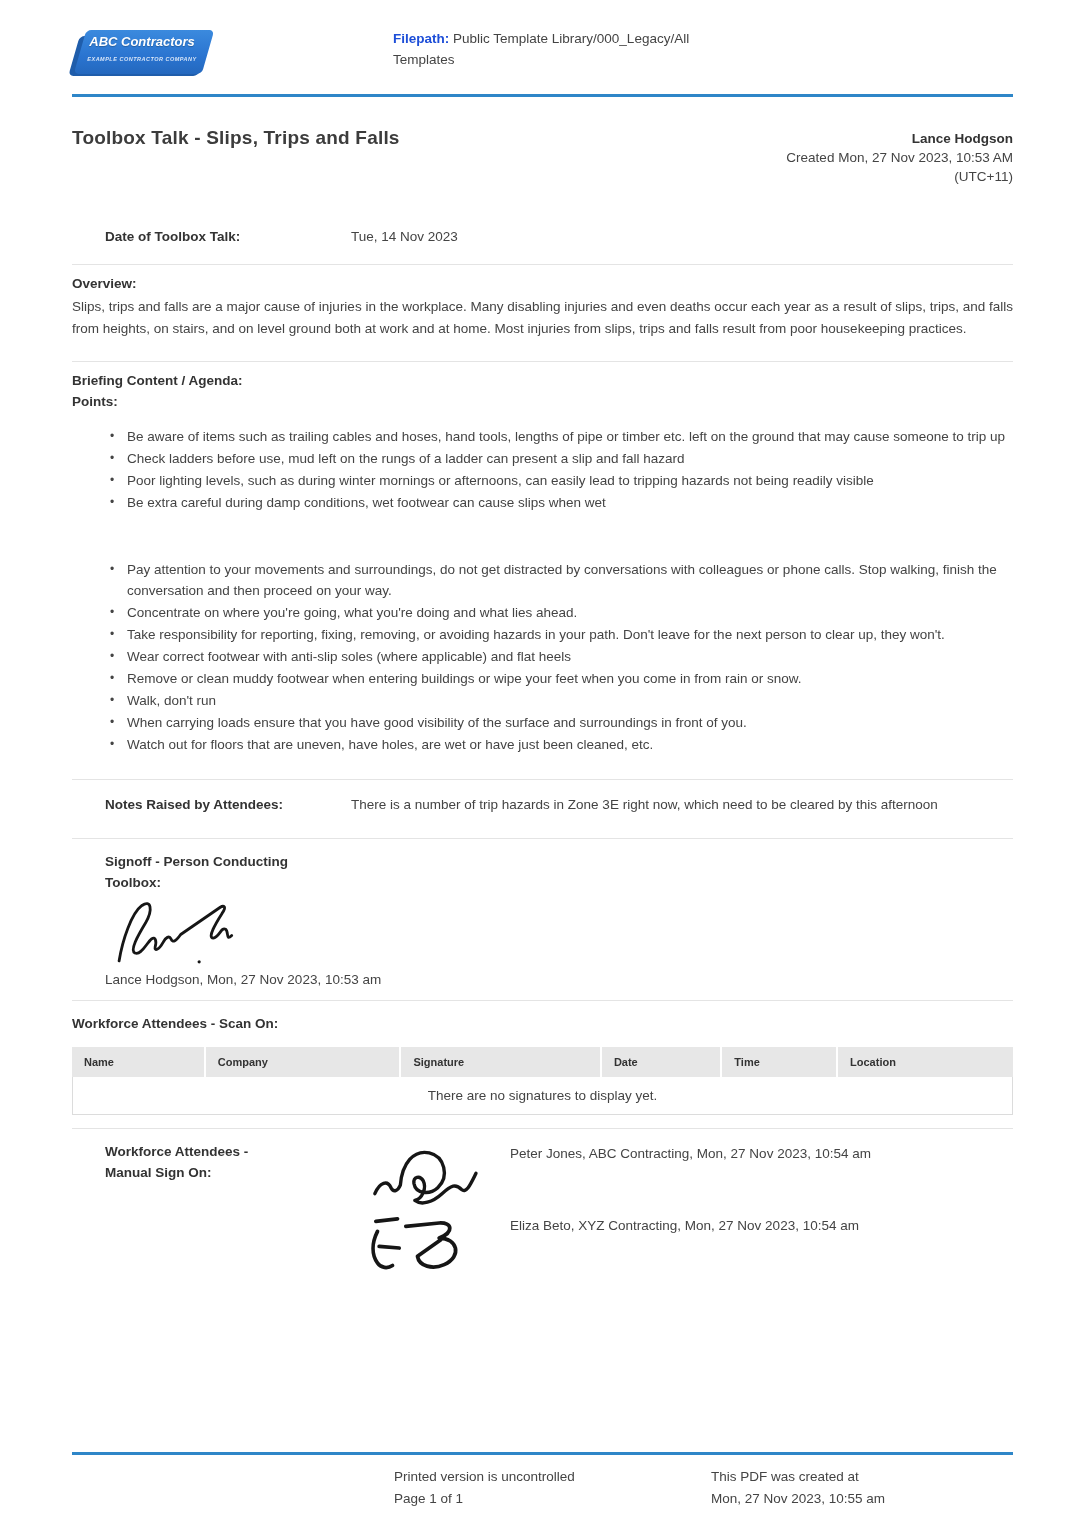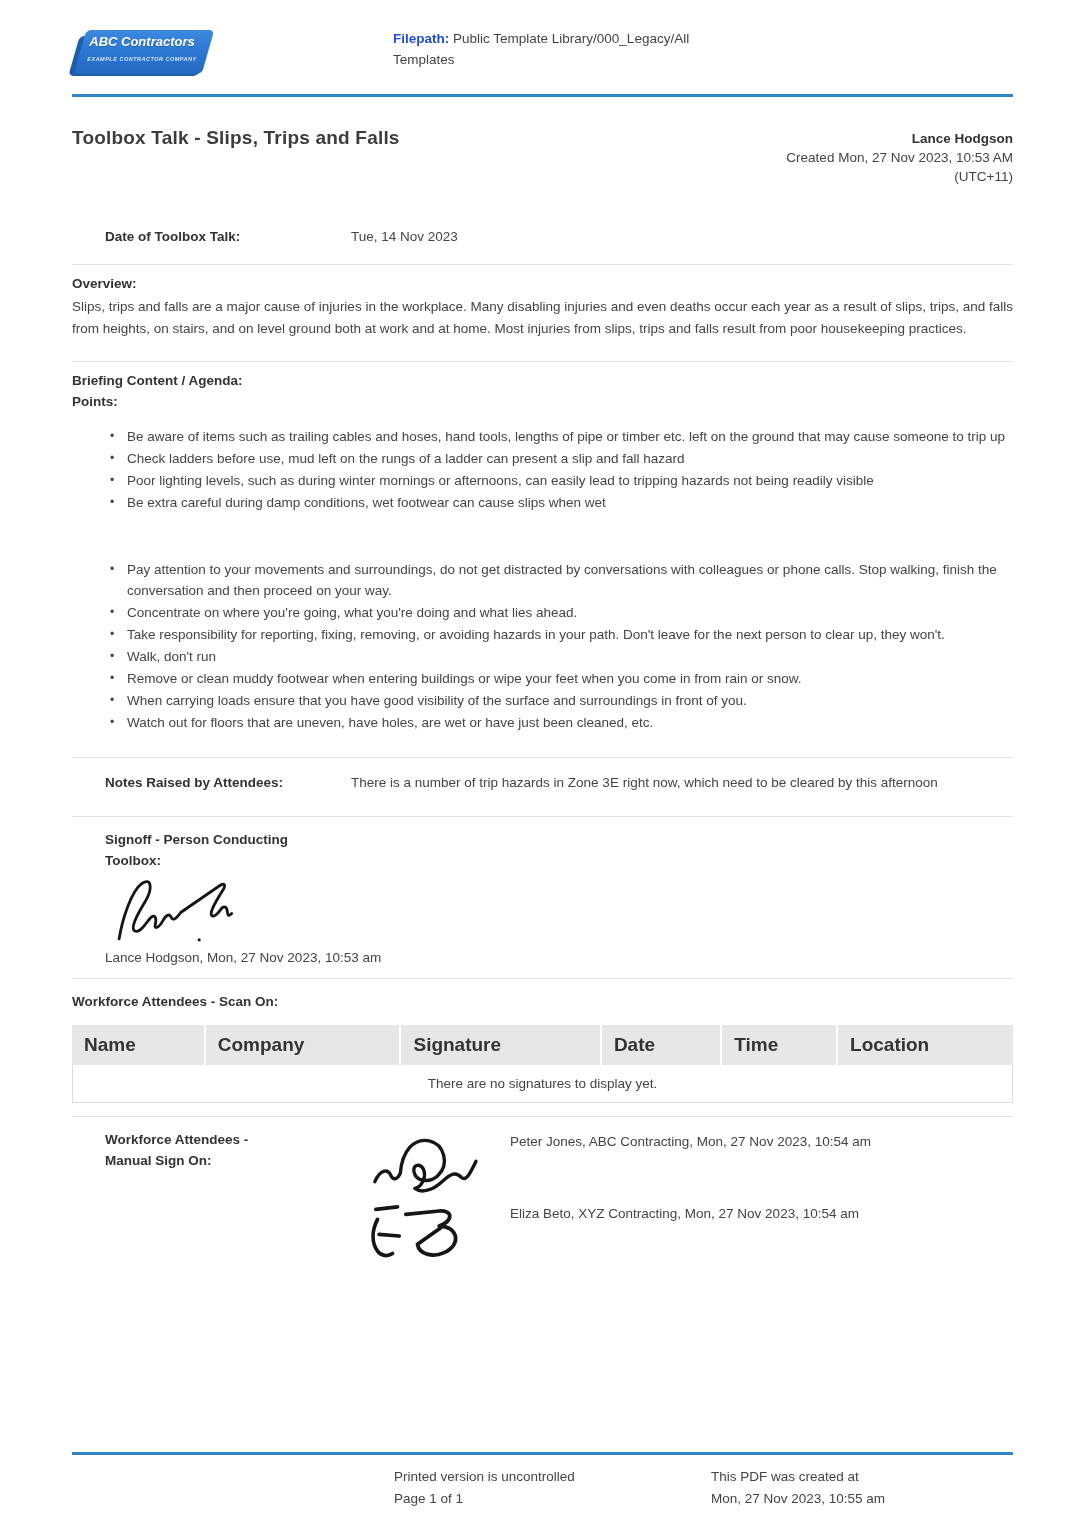--- a/index.html
+++ b/index.html
@@ -76,21 +76,21 @@
 
   .signoff-row { margin-top:12px;flex-direction:column; }
   .sig-box { width:159px; flex:none; }
   .sig-svg { display:block; }
   .divider-5 { margin-top:10px; }
 
   .scanon-sec { padding-top:12px; }
   table.scan-table { width:100%; border-collapse:separate; border-spacing:0; margin-top:13px; }
   table.scan-table th {
     background:#e7e7e7; text-align:left; font-weight:bold; color:#333;
-    font-size:19px; padding:9px 12px; border-left:2px solid #fff;
+    font-size:11px; padding:9px 12px; border-left:2px solid #fff;
   }
   table.scan-table th:first-child { border-left:none; }
   table.scan-table td {
     text-align:center; padding:11px 10px; color:#444;
     border:1px solid #dcdcdc; border-top:none;
   }
   .divider-6 { margin-top:13px; }
 
   .manual-row { margin-top:12px; }
   .manual-entries { flex:1; }
@@ -153,22 +153,23 @@
       <ul class="points group1">
         <li>Be aware of items such as trailing cables and hoses, hand tools, lengths of pipe or timber etc. left on the ground that may cause someone to trip up</li>
         <li>Check ladders before use, mud left on the rungs of a ladder can present a slip and fall hazard</li>
         <li>Poor lighting levels, such as during winter mornings or afternoons, can easily lead to tripping hazards not being readily visible</li>
         <li>Be extra careful during damp conditions, wet footwear can cause slips when wet</li>
       </ul>
       <ul class="points group2">
         <li>Pay attention to your movements and surroundings, do not get distracted by conversations with colleagues or phone calls. Stop walking, finish the conversation and then proceed on your way.</li>
         <li>Concentrate on where you're going, what you're doing and what lies ahead.</li>
         <li>Take responsibility for reporting, fixing, removing, or avoiding hazards in your path. Don't leave for the next person to clear up, they won't.</li>
+        <li>Wear correct footwear with anti-slip soles (where applicable) and flat heels</li>
+        <li>Remove or clean muddy footwear when entering buildings or wipe your feet when you come in from rain or snow.</li>
         <li>Walk, don't run</li>
-        <li>Remove or clean muddy footwear when entering buildings or wipe your feet when you come in from rain or snow.</li>
         <li>When carrying loads ensure that you have good visibility of the surface and surroundings in front of you.</li>
         <li>Watch out for floors that are uneven, have holes, are wet or have just been cleaned, etc.</li>
       </ul>
     </div>
     <div class="divider divider-3"></div>
 
     <div class="field-row notes-row">
       <div class="field-label">Notes Raised by Attendees:</div>
       <div class="field-value">There is a number of trip hazards in Zone 3E right now, which need to be cleared by this afternoon</div>
     </div>

